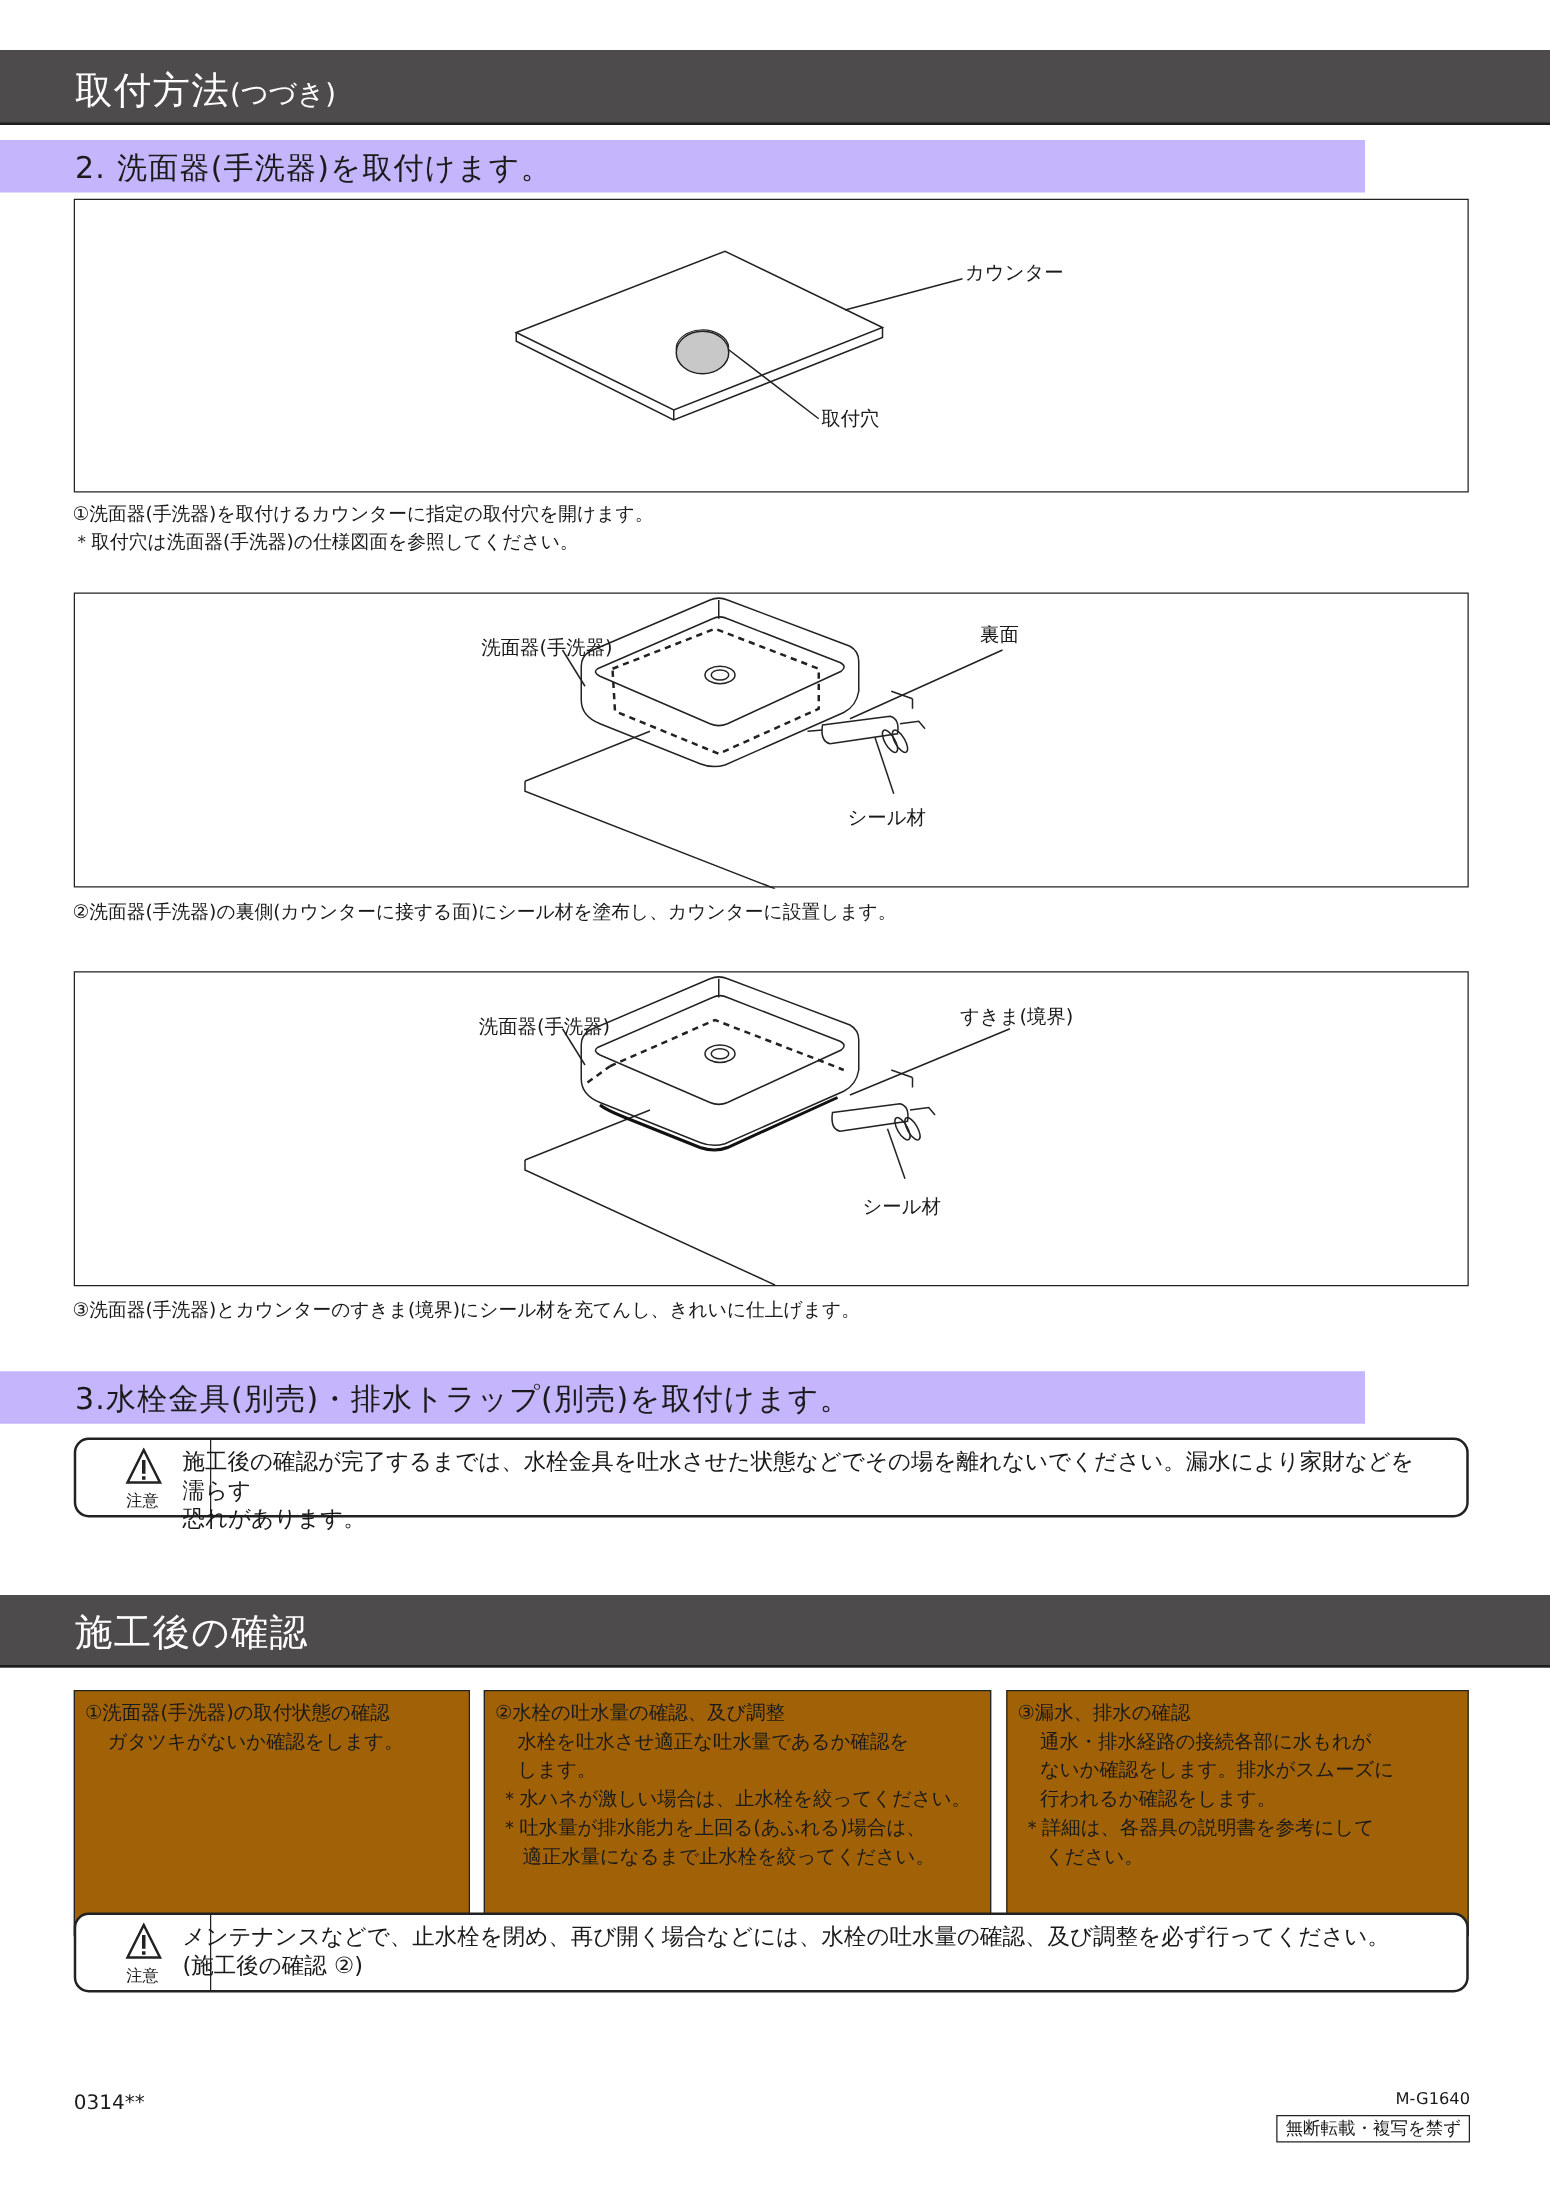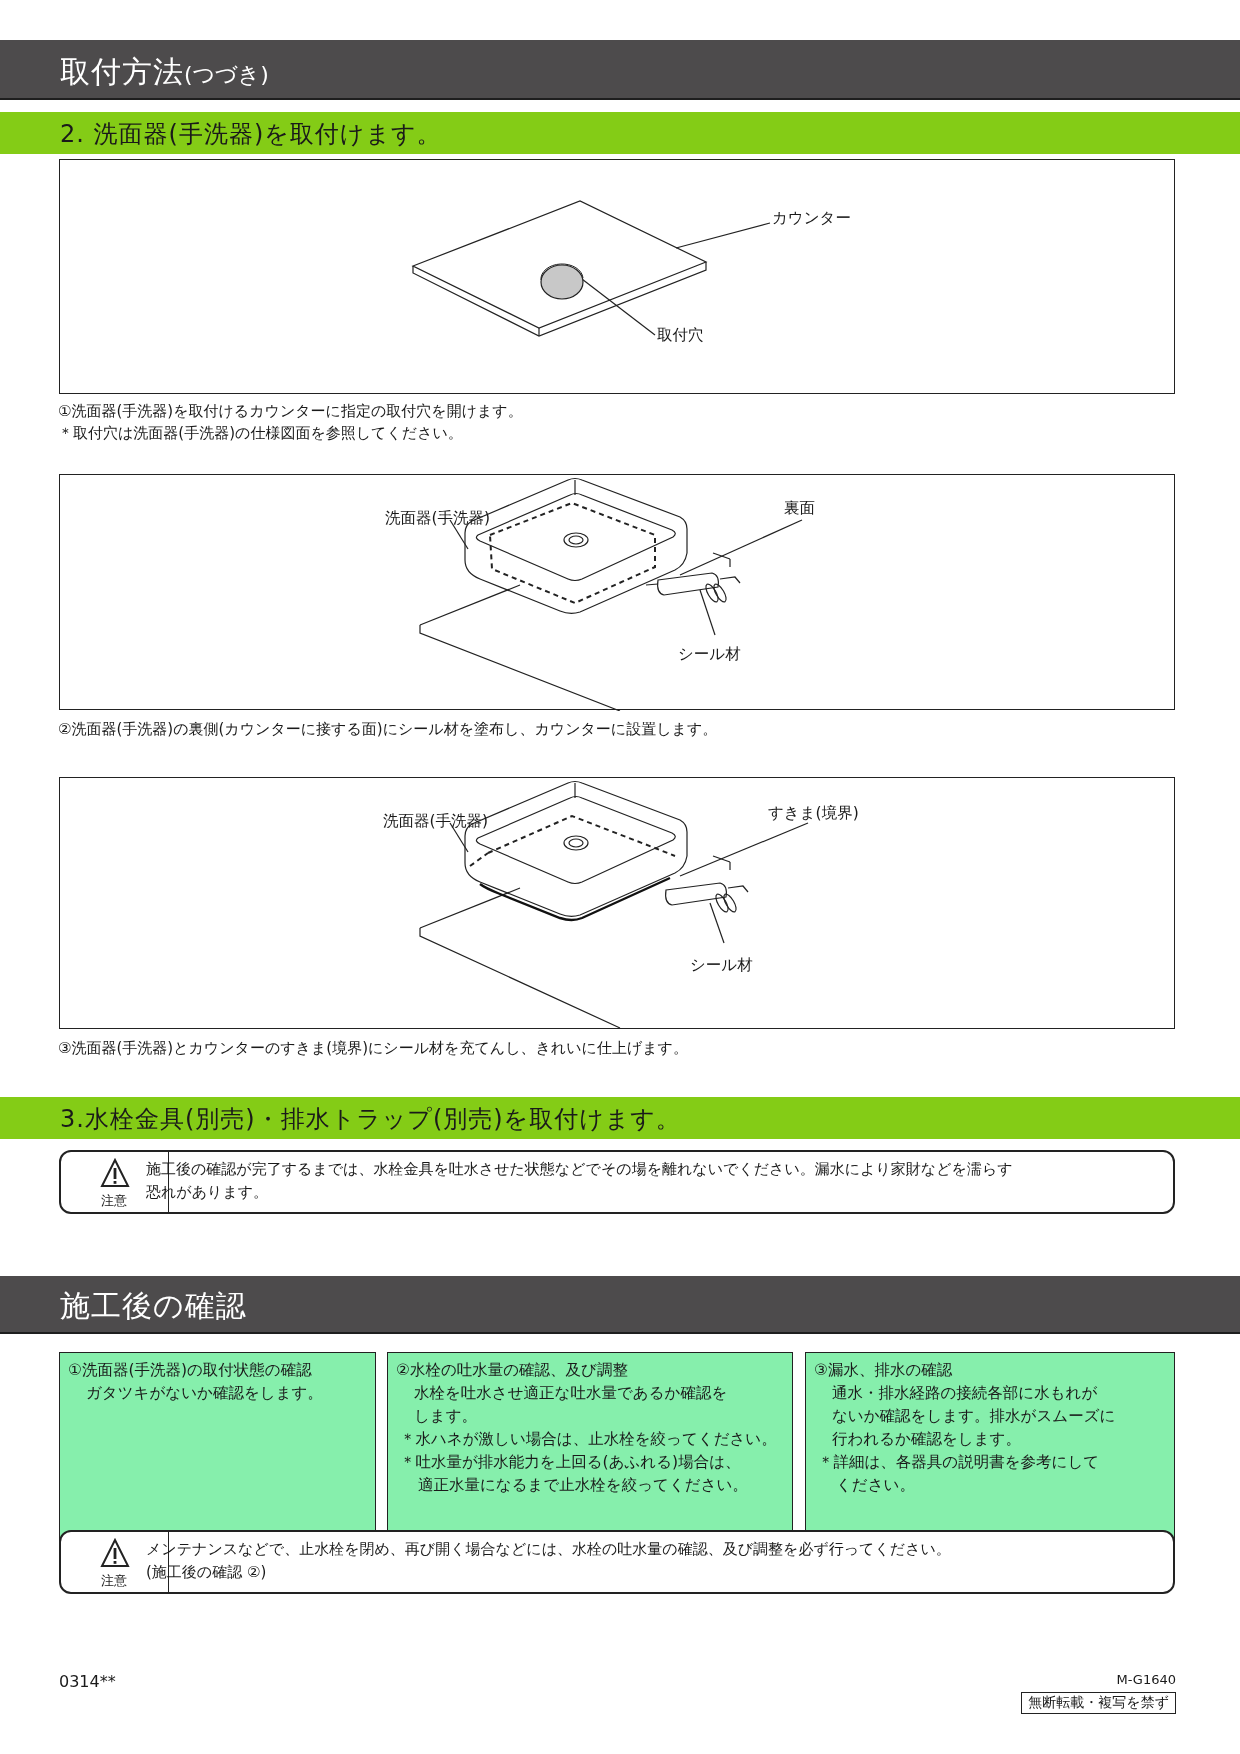--- a/index.html
+++ b/index.html
@@ -7,41 +7,41 @@
   body { position: relative; font-family: "DejaVu Sans", "Liberation Sans", sans-serif; color: #1a1a1a; overflow: hidden; }
 
   .band-dark {
     position: absolute; left: 0; width: 1240px; background: #4d4b4c; color: #ffffff;
     border-bottom: 2px solid #1e1e1e;
   }
   .band-dark .title { position: absolute; left: 60px; font-size: 30px; letter-spacing: 1px; }
   .band-dark .title small { font-size: 22px; letter-spacing: 0; }
 
   .band-light {
-    position: absolute; left: 0; width: 1240px; background: #84cc16; color: #1a1a1a;
+    position: absolute; left: 0; width: 1092px; background: #c4b5fd; color: #1a1a1a;
   }
   .band-light .title { position: absolute; left: 60px; font-size: 24px; letter-spacing: 1px; }
   .band-light .note { position: absolute; font-size: 20px; }
 
   .figbox { position: absolute; left: 59px; width: 1116px; border: 1.5px solid #222; background: #fff; }
   .figbox svg { position: absolute; left: 0; top: 0; }
 
   .caption { position: absolute; left: 58px; font-size: 15px; line-height: 22px; }
 
   .caution {
     position: absolute; left: 59px; width: 1116px; border: 2px solid #222; border-radius: 12px; background: #fff;
   }
   .caution .iconcol {
     position: absolute; left: 0; top: 0; bottom: 0; width: 84px; border-right: 1.5px solid #222; margin-left: 24px;
   }
   .caution .iconcol svg { position: absolute; left: 15px; top: 6px; }
   .caution .iconcol .label { position: absolute; left: 0; width: 58px; bottom: 2px; text-align: center; font-size: 13px; }
-  .caution .text { position: absolute; left: 85px; top: 6px; right: 40px; font-size: 15px; line-height: 23px; }
-
-  .checkbox { position: absolute; top: 1352px; height: 197px; border: 1.5px solid #222; background: #86efac; padding: 6px 8px; font-size: 15.5px; line-height: 23px; }
+  .caution .text { position: absolute; left: 85px; top: 6px; right: 40px; font-size: 18px; line-height: 23px; }
+
+  .checkbox { position: absolute; top: 1352px; height: 197px; border: 1.5px solid #222; background: #a16207; padding: 6px 8px; font-size: 15.5px; line-height: 23px; }
   .checkbox .line { white-space: nowrap; }
   .checkbox .indent { padding-left: 18px; }
   .checkbox .ast { padding-left: 4px; }
   .checkbox .ast2 { padding-left: 22px; }
 
   .footer-left { position: absolute; left: 59px; top: 1672px; font-size: 16px; }
   .footer-right { position: absolute; right: 64px; top: 1672px; font-size: 13px; }
   .footer-stamp { position: absolute; right: 64px; top: 1692px; font-size: 14px; border: 1.5px solid #222; padding: 1px 6px; }
 
   .lbl { font-family: "DejaVu Sans", sans-serif; font-size: 15.5px; fill: #1a1a1a; }

